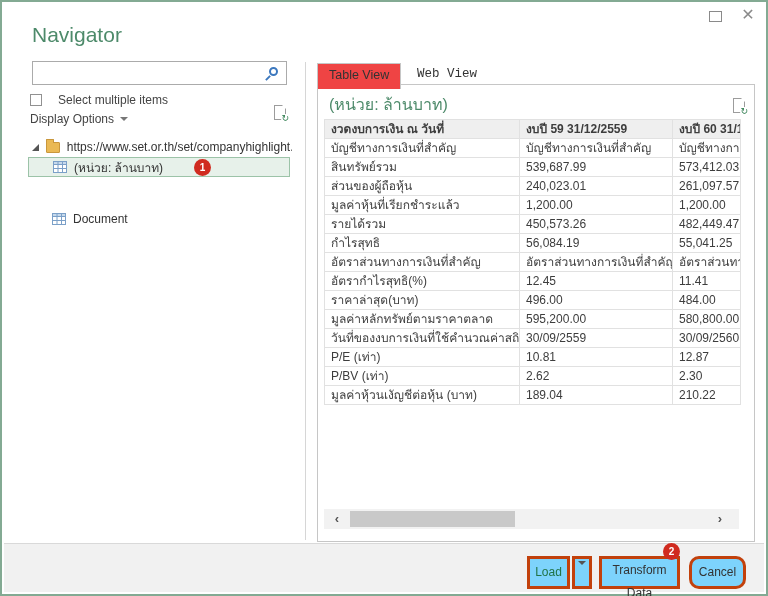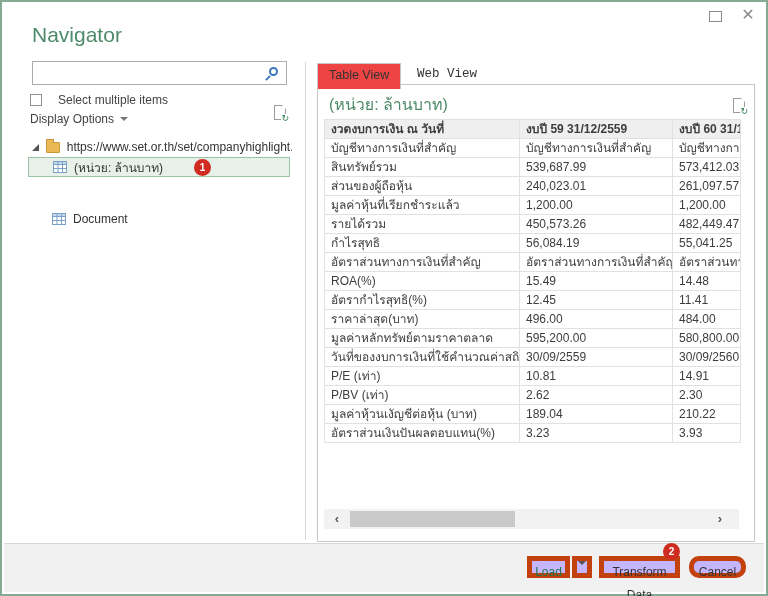--- a/index.html
+++ b/index.html
@@ -65,21 +65,21 @@
   table.preview { border:1px solid #d5d5d5; }
 
   
   .hscroll { position:absolute; left:322px; top:507px; width:415px; height:20px; background:#f2f2f2; }
   .hs-arrow { position:absolute; top:0; width:18px; height:20px; font-size:13px; font-weight:bold; color:#555; text-align:center; line-height:20px; cursor:pointer; }
   .hs-left { left:4px; } .hs-right { right:10px; }
   .hs-thumb { position:absolute; left:26px; top:2px; width:165px; height:16px; background:#c9c9c9; cursor:pointer; }
 
   
   .footer { position:absolute; left:2px; right:2px; bottom:2px; height:49px; background:#f1f1f1; border-top:1px solid #d9d9d9; }
-  .btn { position:absolute; top:12px; height:22px; background:#c4b5fd; border:5px solid #c2410c; font-size:12px; color:#333; text-align:center; cursor:pointer; }
+  .btn { position:absolute; top:12px; height:33px; background:#7dd3fc; border:3px solid #c2410c; font-size:12px; color:#333; text-align:center; cursor:pointer; }
   .btn-load { left:523px; width:43px; color:#217346; line-height:23px; }
   .btn-load-dd { left:568px; width:20px; line-height:23px; }
   .btn-load-dd .caret-down { margin:10px auto 0; border-top-color:#555; }
   .btn-transform { left:595px; width:81px; line-height:23px; }
   .btn-cancel { left:685px; width:57px; line-height:23px;border-radius:10px; }
 </style>
 </head>
 <body>
 
 <div class="window">
@@ -192,25 +192,20 @@
             <td>กำไรสุทธิ</td>
             <td>56,084.19</td>
             <td>55,041.25</td>
           </tr>
           <tr>
             <td>อัตราส่วนทางการเงินที่สำคัญ</td>
             <td>อัตราส่วนทางการเงินที่สำคัญ</td>
             <td>อัตราส่วนทางการเงินที่สำคัญ</td>
           </tr>
           <tr>
-            <td>ROA(%)</td>
-            <td>15.49</td>
-            <td>14.48</td>
-          </tr>
-          <tr>
             <td>อัตรากำไรสุทธิ(%)</td>
             <td>12.45</td>
             <td>11.41</td>
           </tr>
           <tr>
             <td>ราคาล่าสุด(บาท)</td>
             <td>496.00</td>
             <td>484.00</td>
           </tr>
           <tr>
@@ -219,36 +214,31 @@
             <td>580,800.00</td>
           </tr>
           <tr>
             <td>วันที่ของงบการเงินที่ใช้คำนวณค่าสถิติ</td>
             <td>30/09/2559</td>
             <td>30/09/2560</td>
           </tr>
           <tr>
             <td>P/E (เท่า)</td>
             <td>10.81</td>
-            <td>14.91</td>
+            <td>12.87</td>
           </tr>
           <tr>
             <td>P/BV (เท่า)</td>
             <td>2.62</td>
             <td>2.30</td>
           </tr>
           <tr>
             <td>มูลค่าหุ้วนเงัญชีต่อหุ้น (บาท)</td>
             <td>189.04</td>
             <td>210.22</td>
-          </tr>
-          <tr>
-            <td>อัตราส่วนเงินปันผลตอบแทน(%)</td>
-            <td>3.23</td>
-            <td>3.93</td>
           </tr>
         </tbody>
     </table>
   </div>
 
   <div class="hscroll">
     <span class="hs-arrow hs-left">‹</span>
     <span class="hs-thumb"></span>
     <span class="hs-arrow hs-right">›</span>
   </div>

